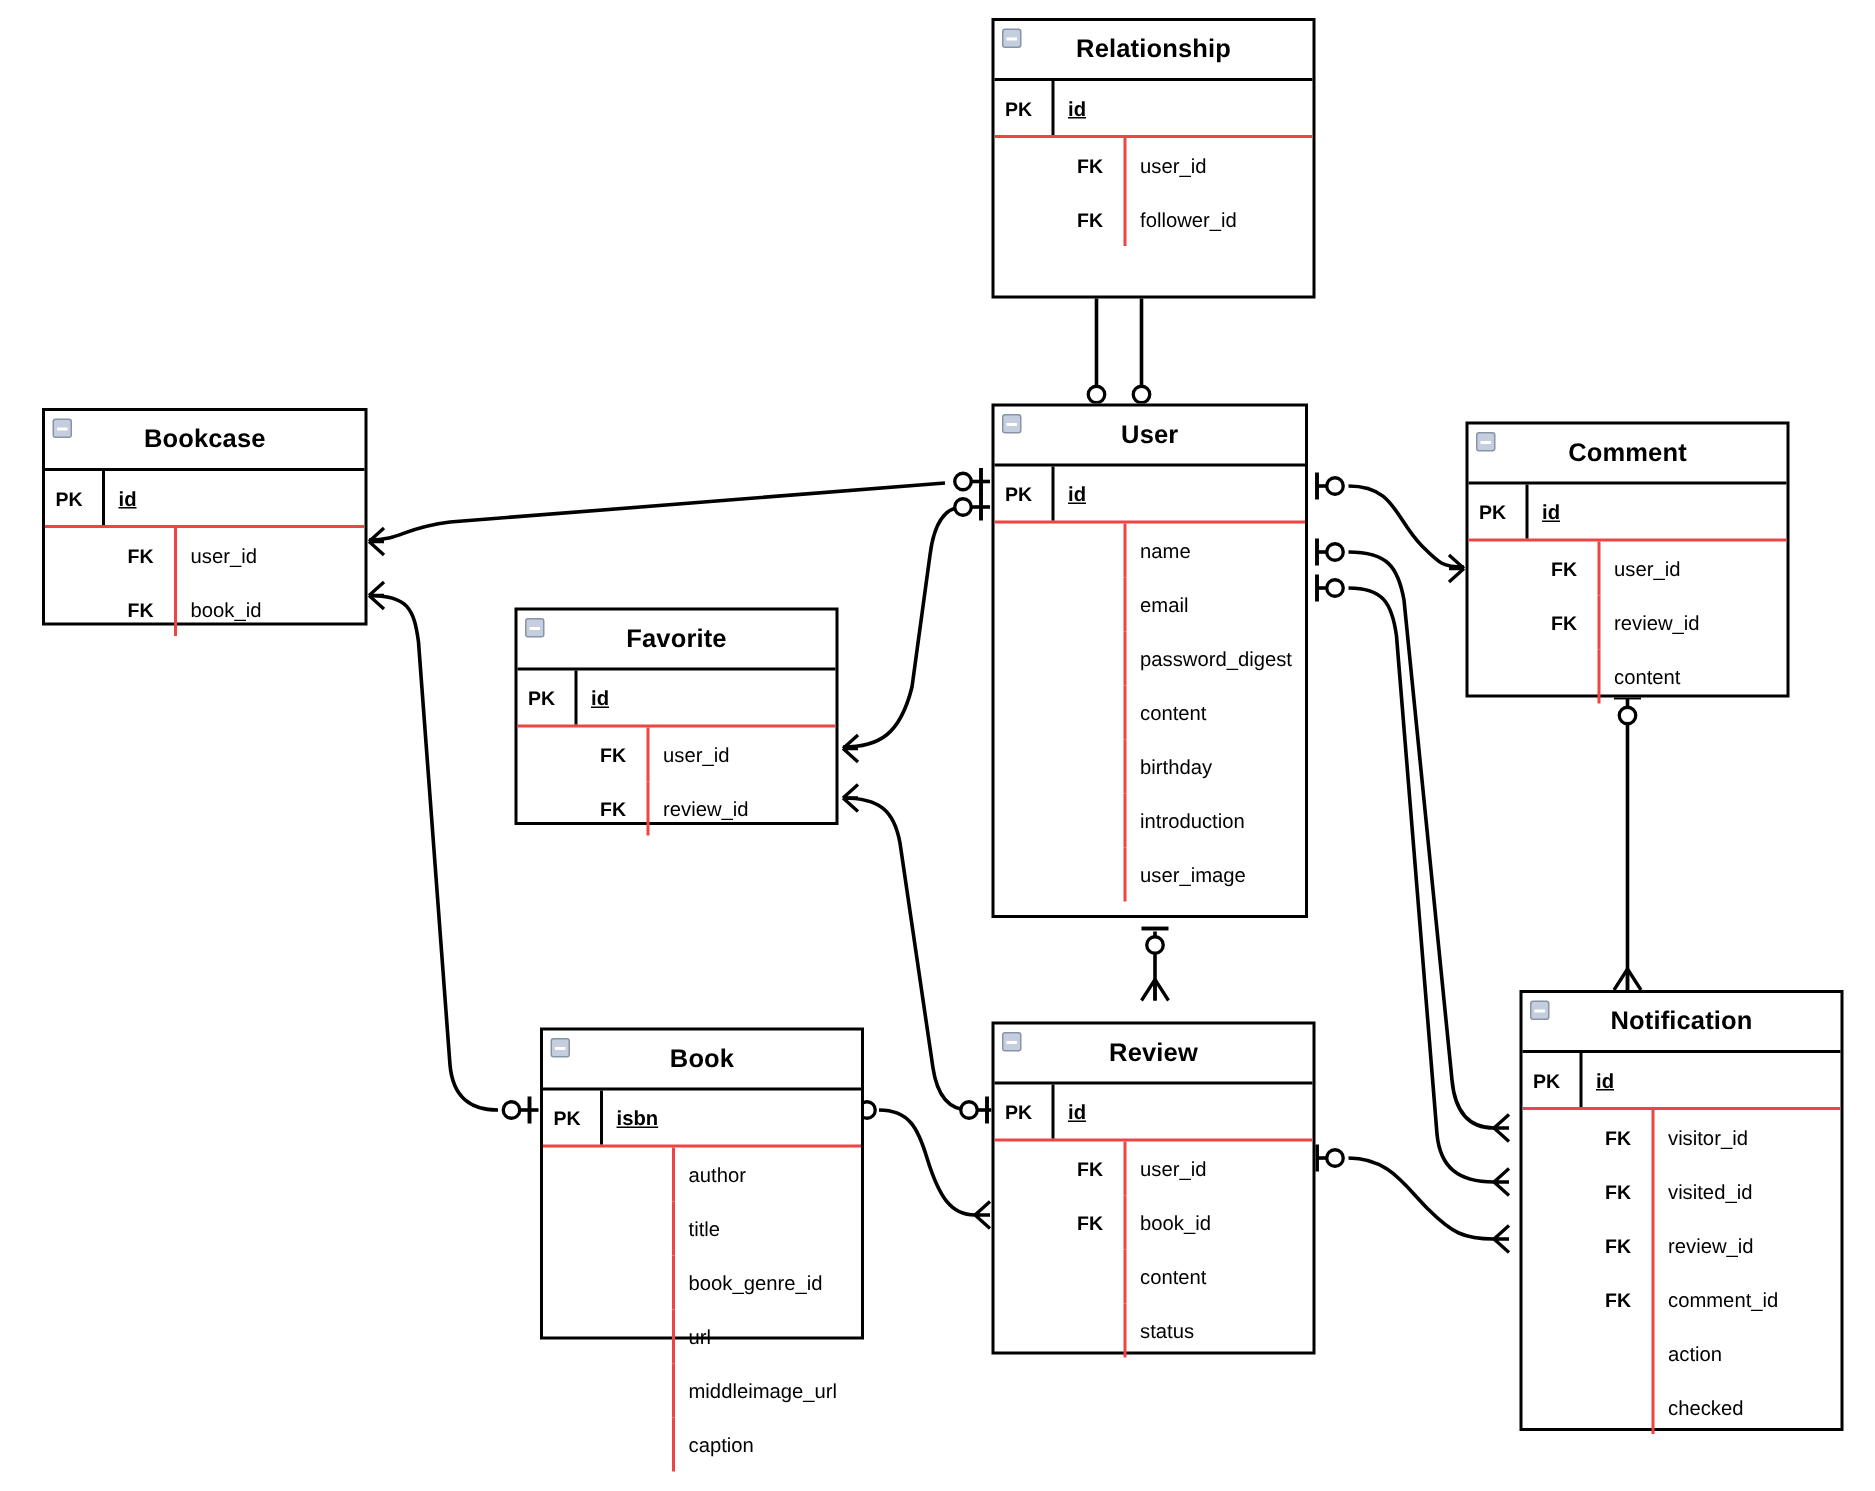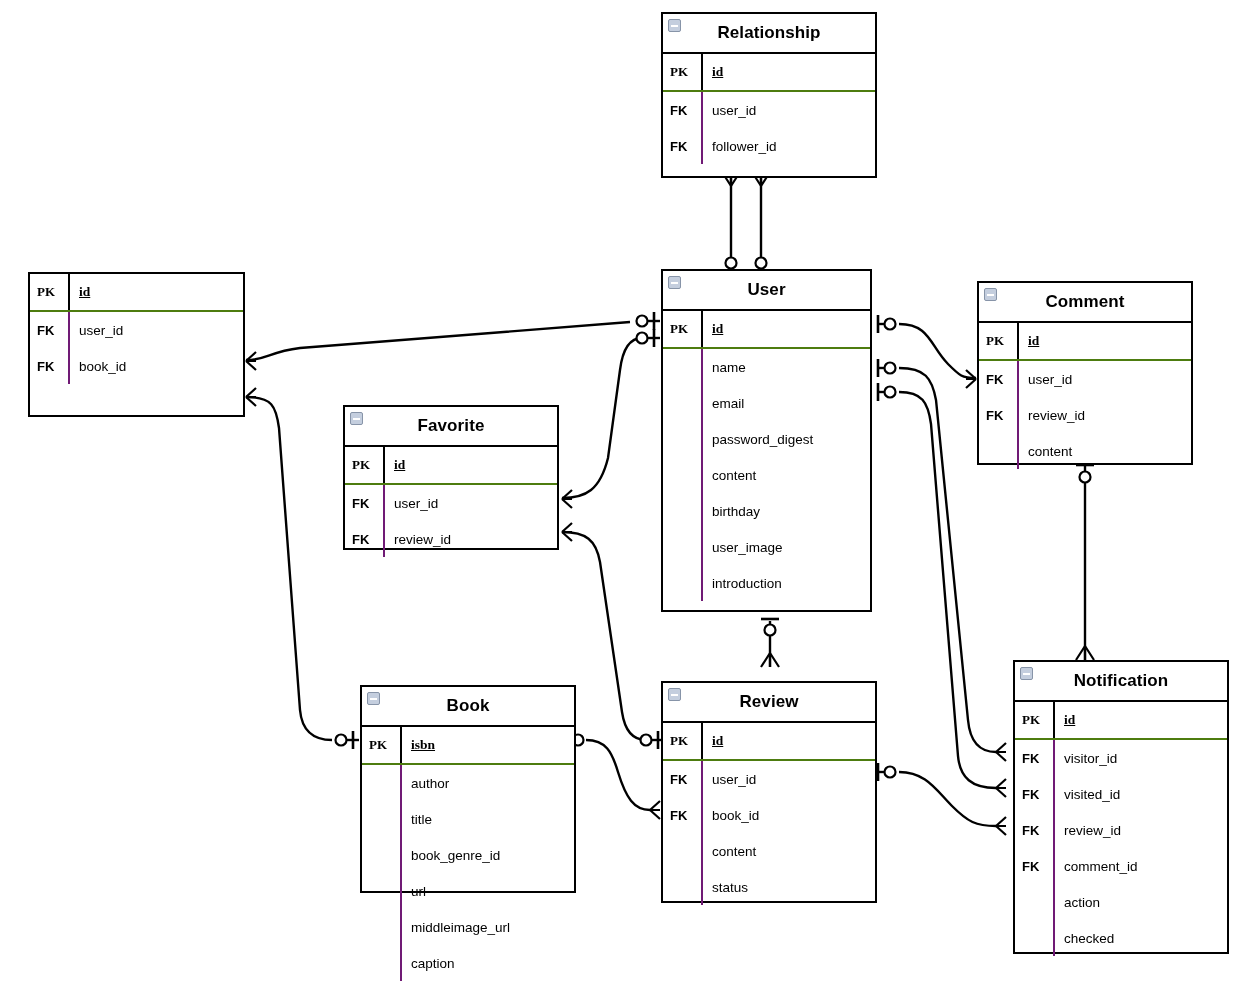--- a/index.html
+++ b/index.html
@@ -61,22 +61,21 @@
     align-items: center;
     justify-content: center;
   }
   .collapse-icon i {
     display: block;
     width: 7px;
     height: 2px;
     background: #ffffff;
   }
   .pk-section {
-    border-bottom: 2px solid #4d7c0f;
-    font-family: Liberation Serif, serif;
+    border-bottom: 2px solid #ef4444;
   }
   .row {
     display: flex;
     height: 36px;
     align-items: stretch;
   }
   .row .key {
     width: 40px;
     min-width: 40px;
     border-right: 2px solid #000000;
@@ -94,21 +93,22 @@
     align-items: center;
     padding-left: 9px;
     font-size: 13.5px;
     color: #000000;
   }
   .row.pk .fieldname {
     font-weight: bold;
     text-decoration: underline;
   }
   .body-section .row .key {
-    border-right: 2px solid #701a75;
+    border-right: 2px solid #ef4444;
+    margin-left: 48px;
   }
 </style>
 </head>
 <body>
 
 <div id="canvas">
 
   <svg id="wires" viewBox="0 0 1250 994">
     <g fill="none" stroke="#000000" stroke-width="2.4" stroke-linecap="butt">
 
@@ -185,21 +185,21 @@
 
       <path d="M899,772 C926,772 936,790 952,806 C968,822 976,826 996,826"></path>
       <circle cx="890" cy="772" r="5.5" fill="#ffffff" stroke="#000000" stroke-width="2.2"></circle>
       <path d="M878,763 L878,781" stroke-width="2.6"></path>
       <path d="M878,772 L884,772" stroke-width="2.4"></path>
       <path d="M1006,817 L996,826 M1006,835 L996,826 M1006,826 L996,826" stroke-width="2.2"></path>
 
     </g>
   </svg>
 
-  <div class="entity" style="left:661px; top:12px; width:216px; height:166px;">
+  <div class="entity" style="left:661px; top:12px; width:216px; height:187px;">
     <div class="ent-title">
       <span class="collapse-icon">
           <i></i>
         </span>
       <span class="ent-title-text">Relationship</span>
     </div>
     <div class="pk-section">
       <div class="row pk">
         <span class="key">PK</span>
         <span class="fieldname">id</span>
@@ -211,20 +211,26 @@
         <span class="fieldname">user_id</span>
       </div>
       <div class="row">
         <span class="key">FK</span>
         <span class="fieldname">follower_id</span>
       </div>
     </div>
   </div>
 
   <div class="entity" style="left:28px; top:272px; width:217px; height:145px;">
+    <div class="ent-title">
+      <span class="collapse-icon">
+          <i></i>
+        </span>
+      <span class="ent-title-text">Bookcase</span>
+    </div>
     <div class="pk-section">
       <div class="row pk">
         <span class="key">PK</span>
         <span class="fieldname">id</span>
       </div>
     </div>
     <div class="body-section">
       <div class="row">
         <span class="key">FK</span>
         <span class="fieldname">user_id</span>
@@ -265,26 +271,26 @@
       <div class="row">
         <span class="key"></span>
         <span class="fieldname">content</span>
       </div>
       <div class="row">
         <span class="key"></span>
         <span class="fieldname">birthday</span>
       </div>
       <div class="row">
         <span class="key"></span>
+        <span class="fieldname">introduction</span>
+      </div>
+      <div class="row">
+        <span class="key"></span>
         <span class="fieldname">user_image</span>
       </div>
-      <div class="row">
-        <span class="key"></span>
-        <span class="fieldname">introduction</span>
-      </div>
     </div>
   </div>
 
   <div class="entity" style="left:977px; top:281px; width:216px; height:184px;">
     <div class="ent-title">
       <span class="collapse-icon">
           <i></i>
         </span>
       <span class="ent-title-text">Comment</span>
     </div>

